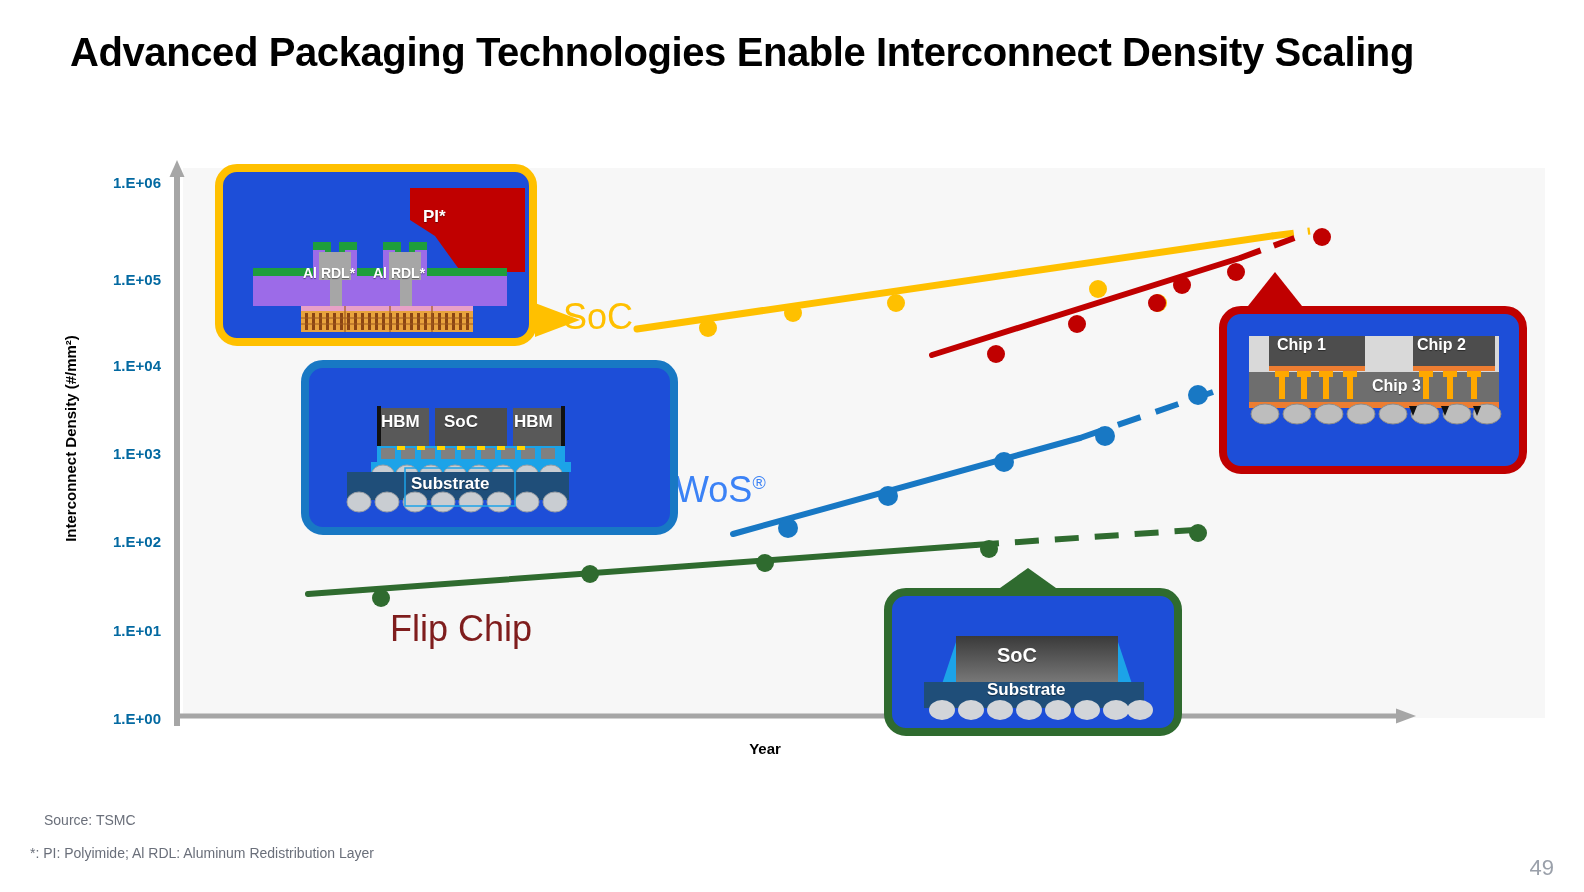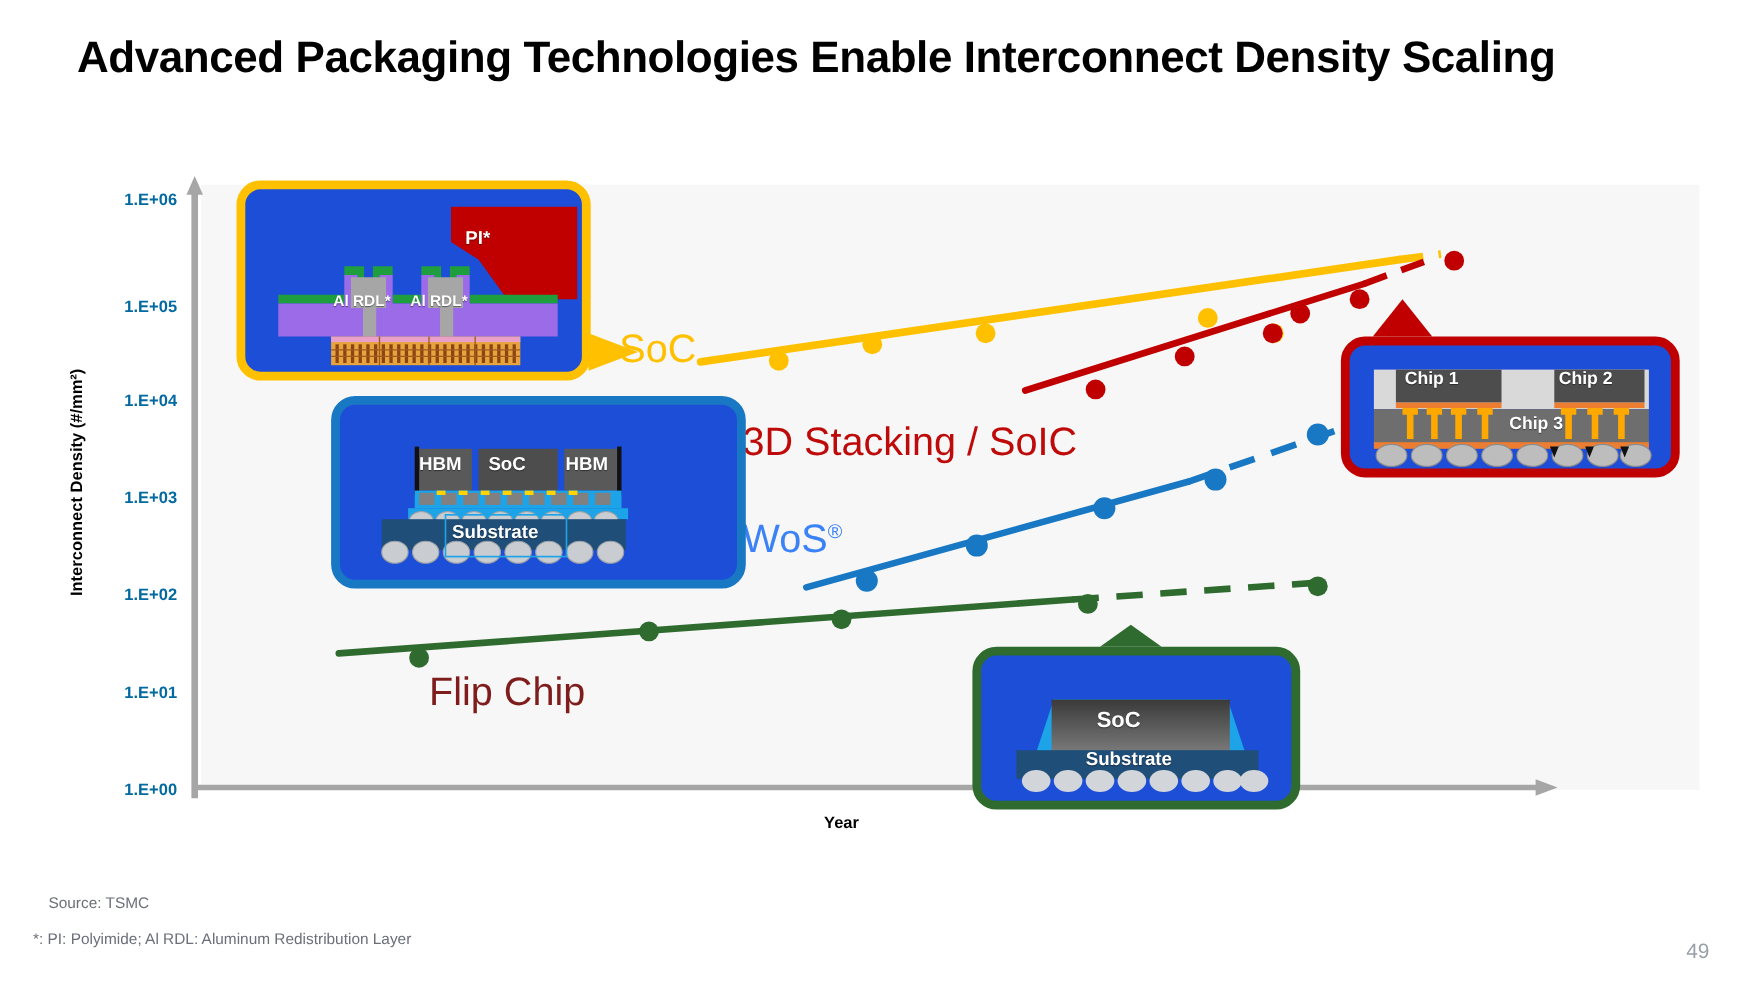--- a/index.html
+++ b/index.html
@@ -47,38 +47,38 @@
   .lbl-soc{left:563px;top:296px;font-size:36px;color:#FFC000;}
   .lbl-soic{left:675px;top:381px;font-size:36px;color:#BF0A0A;}
   .lbl-cowos{left:629px;top:469px;font-size:36px;color:#3b82f6;}
   .lbl-flip{left:390px;top:608px;font-size:36px;color:#7f1d1d;}
   .sup{font-size:18px;vertical-align:super;}
 
   
   .callout{position:absolute;background:#1d4ed8;border-radius:22px;box-sizing:border-box;}
   .co-soc{left:215px;top:164px;width:322px;height:182px;border:8px solid #FFC000;}
   .co-cowos{left:301px;top:360px;width:377px;height:175px;border:8px solid #1878C4;}
-  .co-soic{left:1219px;top:306px;width:308px;height:128px;border:8px solid #C00000;}
+  .co-soic{left:1219px;top:306px;width:308px;height:168px;border:8px solid #C00000;}
   .co-flip{left:884px;top:588px;width:298px;height:148px;border:8px solid #2F6B2F;}
 
   
   .soc-art{position:absolute;left:12px;top:8px;width:290px;height:156px;}
 
   
   .art-txt{
     position:absolute;color:#ffffff;font-weight:bold;
     text-align:center;white-space:nowrap;
     text-shadow:0 1px 1px rgba(0,0,0,.45);
   }
 
   
   .foot{position:absolute;color:#6A6F7A;font-size:14px;}
   .foot1{left:44px;top:812px;text-align:center;}
   .foot2{left:30px;top:845px;}
-  .pagenum{position:absolute;right:30px;top:855px;color:#9AA0AA;font-size:19px;text-align:center;}
+  .pagenum{position:absolute;right:30px;top:855px;color:#9AA0AA;font-size:22px;text-align:center;}
 </style>
 </head>
 <body>
 
 <div class="slide">
 
   <div class="title">Advanced Packaging Technologies Enable Interconnect Density Scaling</div>
 
   <div class="plot-bg"></div>
 
@@ -149,21 +149,20 @@
     </g>
 
     <polygon points="535,303 535,337 580,320" fill="#FFC000"></polygon>
     <polygon points="618,476 618,512 664,494" fill="#1878C4"></polygon>
     <polygon points="1248,306 1302,306 1275,272" fill="#C00000"></polygon>
     <polygon points="1000,588 1056,588 1028,568" fill="#2F6B2F"></polygon>
     <circle cx="1215" cy="392" r="0" fill="#1878C4"></circle>
   </svg>
 
   <div class="series-label lbl-soc">SoC</div>
-  <div class="series-label lbl-soic">3D Stacking / SoIC</div>
   <div class="series-label lbl-cowos"><span>CoWoS</span><span class="sup">®</span></div>
   <div class="series-label lbl-flip">Flip Chip</div>
 
   <div class="callout co-soc">
     <svg class="soc-art" viewBox="0 0 290 156">
 
       <polygon points="175,8 290,8 290,92 226,92 200,56 175,40" fill="#C00000"></polygon>
 
       <path d="M18,88 L78,88 L78,62 L96,62 L96,78 L104,78 L104,62 L122,62 L122,88 L148,88
                L148,62 L166,62 L166,78 L174,78 L174,62 L192,62 L192,88 L272,88 L272,96

